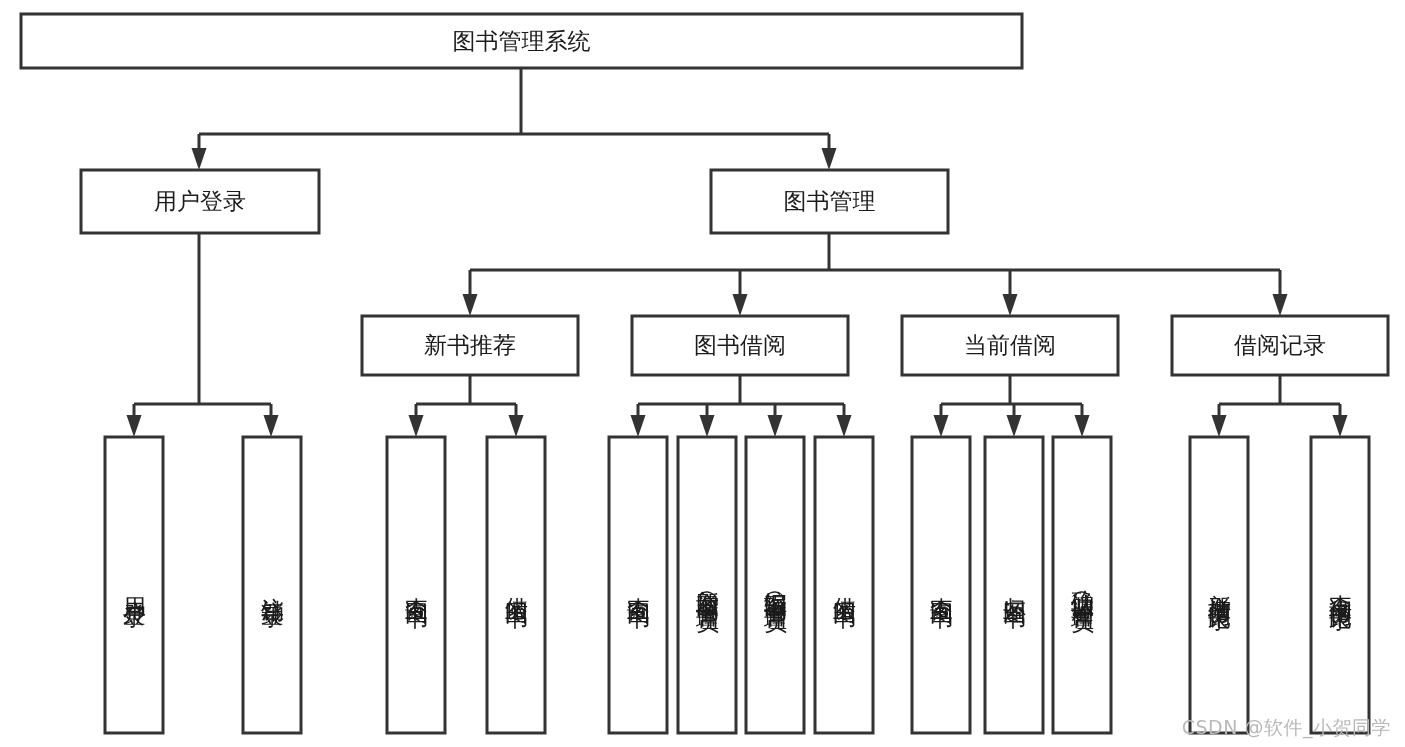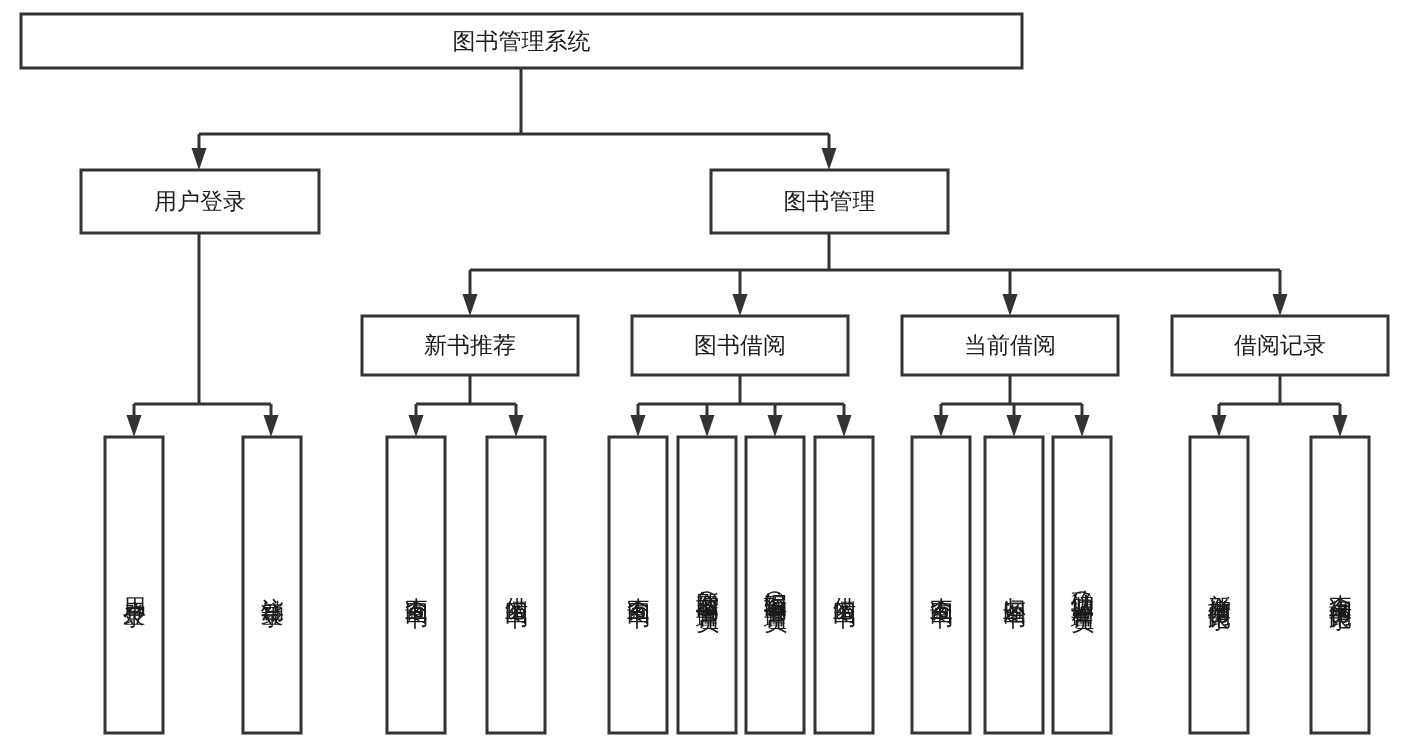--- a/index.html
+++ b/index.html
@@ -192,14 +192,15 @@
       <div class="leaf-label" style="height: 243px; left: 678px; top: 463.5px; width: 58px; display: flex; align-items: center; justify-content: center;">新增图书（管理员）</div>
       <div class="leaf-label" style="height: 243px; left: 746px; top: 463.5px; width: 58px; display: flex; align-items: center; justify-content: center;">编辑图书（管理员）</div>
       <div class="leaf-label" style="height: 108px; left: 815px; top: 531px; width: 58px; display: flex; align-items: center; justify-content: center;">借阅图书</div>
       <div class="leaf-label" style="height: 108px; left: 912px; top: 531px; width: 58px; display: flex; align-items: center; justify-content: center;">查询图书</div>
       <div class="leaf-label" style="height: 108px; left: 985px; top: 531px; width: 58px; display: flex; align-items: center; justify-content: center;">归还图书</div>
       <div class="leaf-label" style="height: 243px; left: 1053px; top: 463.5px; width: 58px; display: flex; align-items: center; justify-content: center;">确认归还（管理员）</div>
       <div class="leaf-label" style="height: 162px; left: 1190px; top: 504px; width: 58px; display: flex; align-items: center; justify-content: center;">新增借阅记录</div>
       <div class="leaf-label" style="height: 162px; left: 1311px; top: 504px; width: 58px; display: flex; align-items: center; justify-content: center;">查询借阅记录</div>
     </div>
 
+  <div class="watermark">CSDN @软件_小贺同学</div>
 
 </div>
 
 </body></html>

